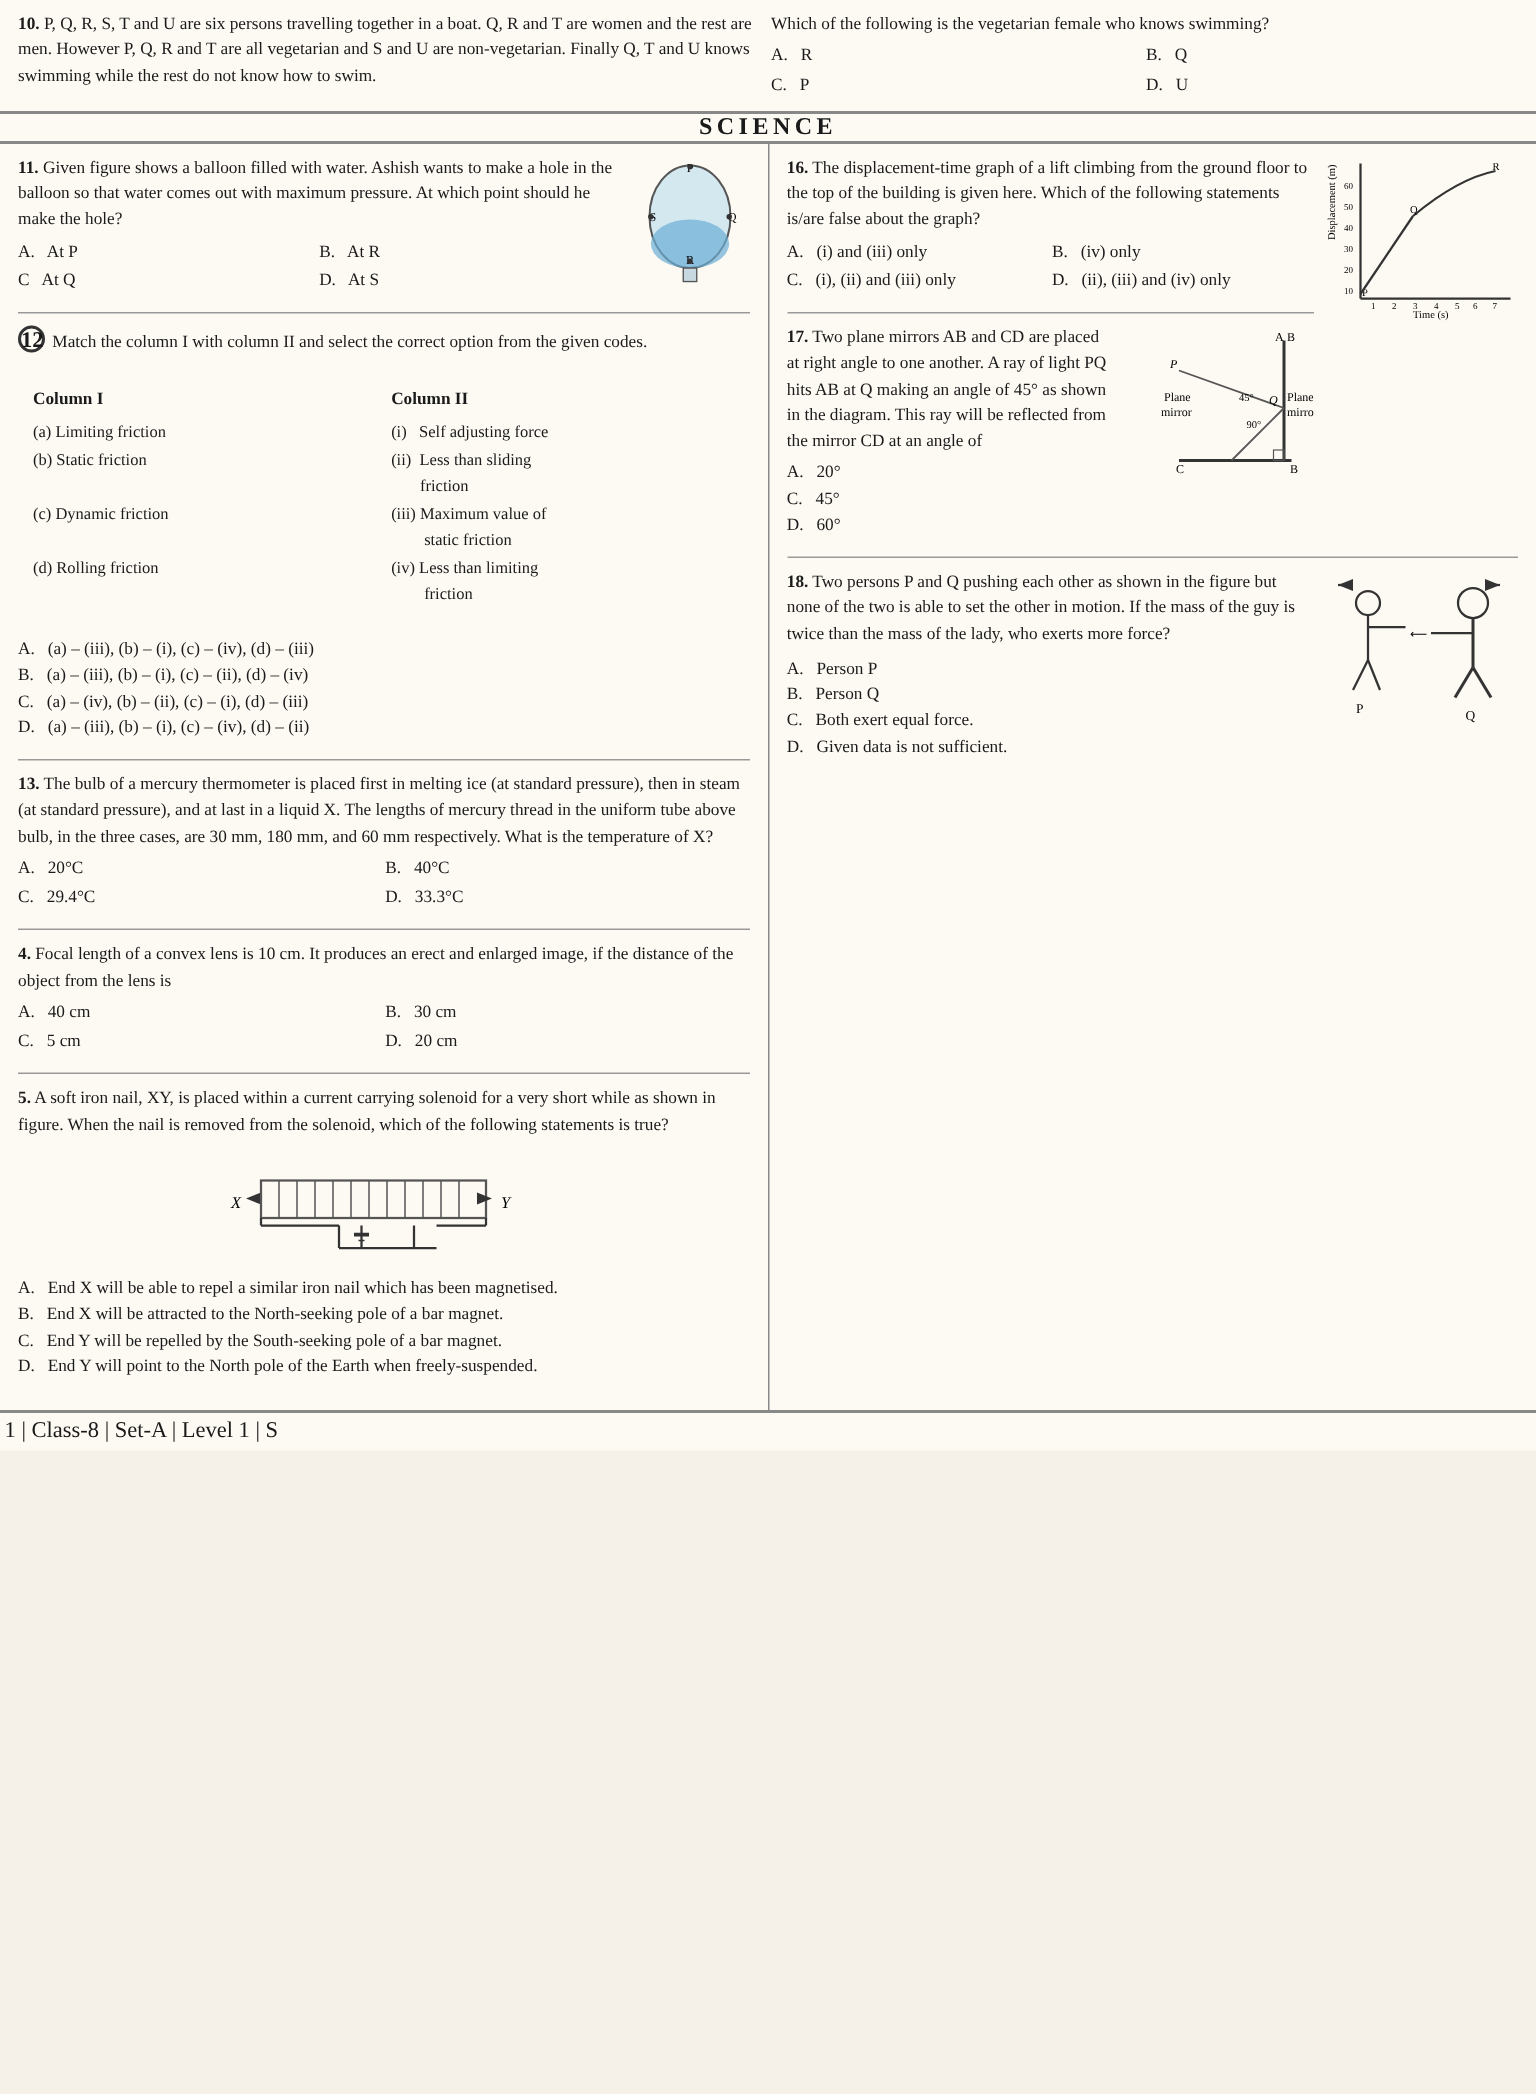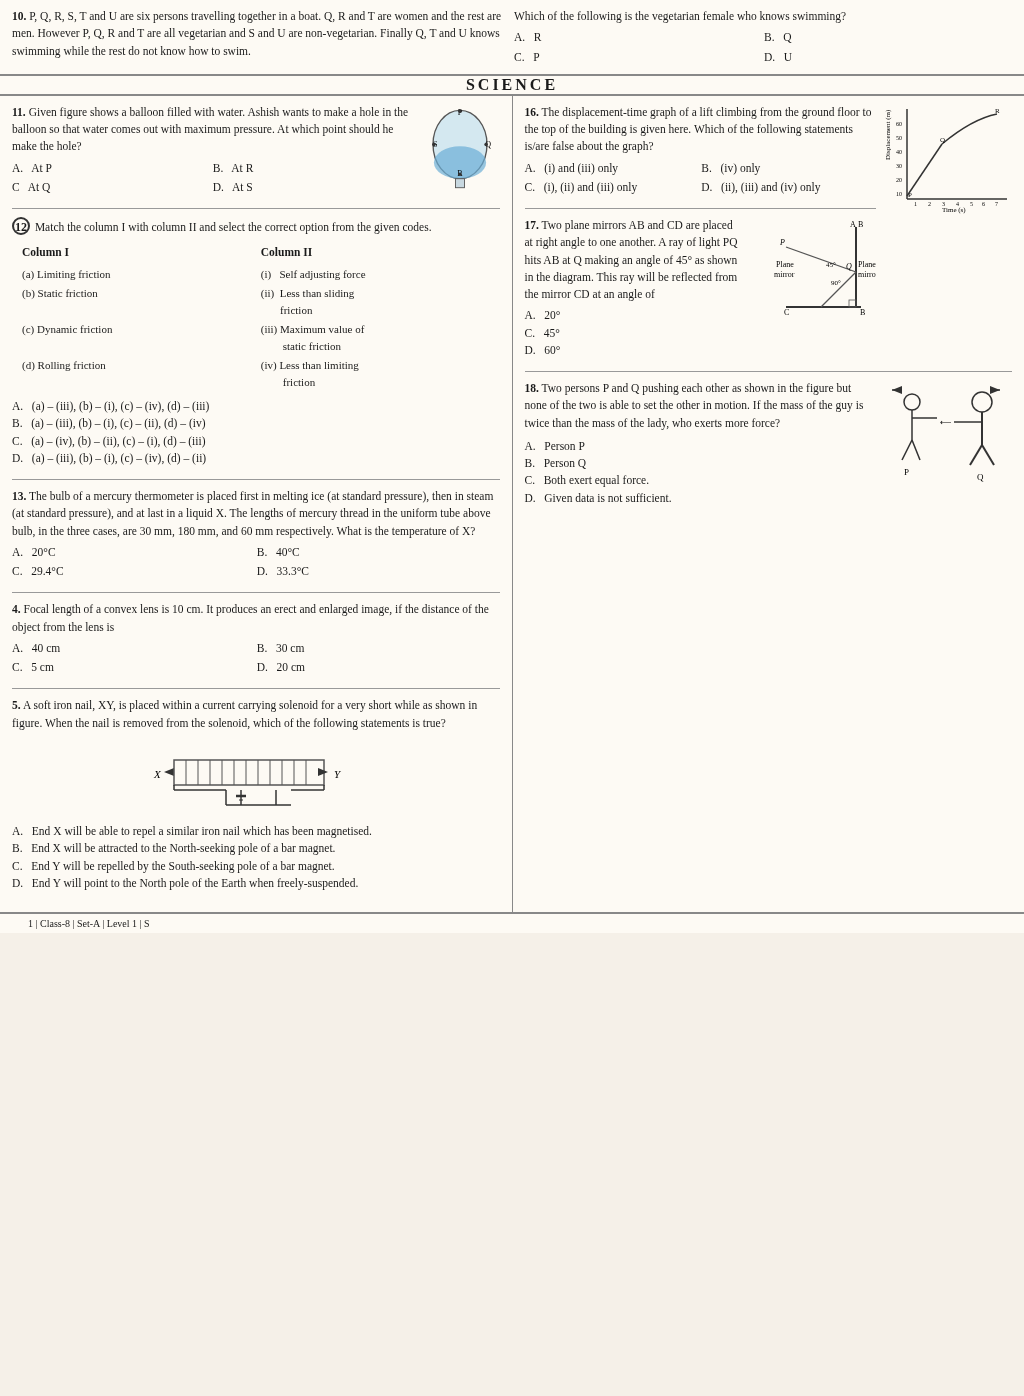--- a/index.html
+++ b/index.html
@@ -67,21 +67,21 @@
     }
     .q-option {
       font-size: 11.5px;
     }
     .divider {
       border: none;
       border-top: 1px solid #999;
       margin: 8px 0;
     }
     .column-match {
-      margin: 8px 0;
+      margin: 21px 0;
     }
     .col-headers {
       display: grid;
       grid-template-columns: 1fr 1fr;
       font-weight: bold;
       margin-bottom: 4px;
       padding-left: 10px;
     }
     .col-row {
       display: grid;
@@ -116,28 +116,28 @@
       margin-left: 6px;
     }
     .circle-num {
       display: inline-block;
       width: 18px;
       height: 18px;
       border: 2px solid #333;
       border-radius: 50%;
       text-align: center;
       line-height: 16px;
-      font-size: 12px;
+      font-size: 15px;
       font-weight: bold;
       margin-right: 2px;
     }
     .footer {
       border-top: 2px solid #888;
-      padding: 4px 28px;
-      font-size: 10px;
+      padding: 4px 3px;
+      font-size: 15px;
       display: flex;
       justify-content: space-between;
     }
     .bold { font-weight: bold; }
     .options-4 {
       margin-top: 4px;
     }
   </style>
 </head>
 <body>

